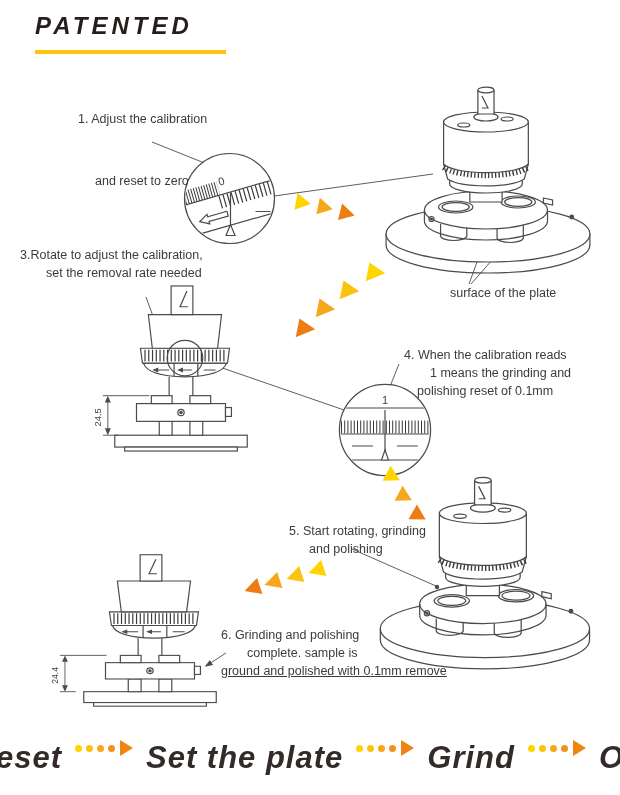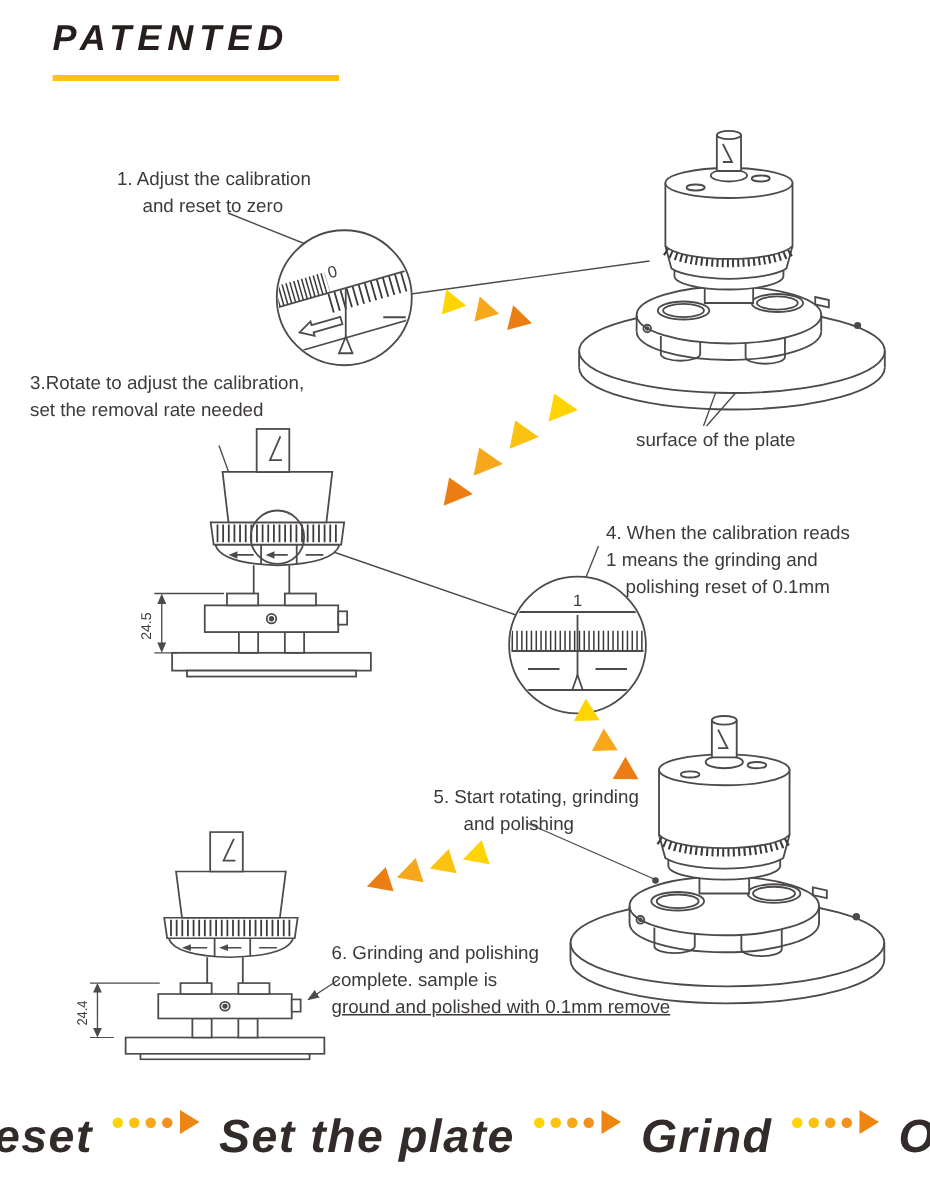--- a/index.html
+++ b/index.html
@@ -8,22 +8,22 @@
     font-family:"Liberation Sans",sans-serif;color:#3E3A39;
   }
   
   .patented{
     position:absolute;left:35px;top:12px;font-size:24px;font-weight:bold;font-style:italic;
     letter-spacing:4px;color:#251E1C;white-space:nowrap;
   }
   .patented-underline{position:absolute;left:35px;top:50px;width:191px;height:4px;background:#FFC20E;}
   
   .step-text{position:absolute;font-size:12.5px;line-height:18px;white-space:nowrap;color:#3E3A39;}
-  .step-text .l2{margin-left:0;}
-  .step-text.s1 .l2{margin-left:17px;}
+  .step-text .l2{margin-left:26px;}
+  .step-text.s1 .l2{margin-left:17px;margin-top:44px;}
   .step-text.s5 .l2{margin-left:20px;}
   .step-text.s6 .l3{margin-left:0px;text-decoration:underline;}
   .step-text .l3{margin-left:13px;}
   svg{position:absolute;overflow:visible;}
   svg.layer{left:0;top:0;pointer-events:none;}
   
   .flow{
     position:absolute;left:0;top:740px;width:620px;height:44px;
     display:flex;align-items:flex-start;justify-content:center;gap:13px;
     font-size:31px;font-weight:bold;font-style:italic;color:#322B29;letter-spacing:1px;

